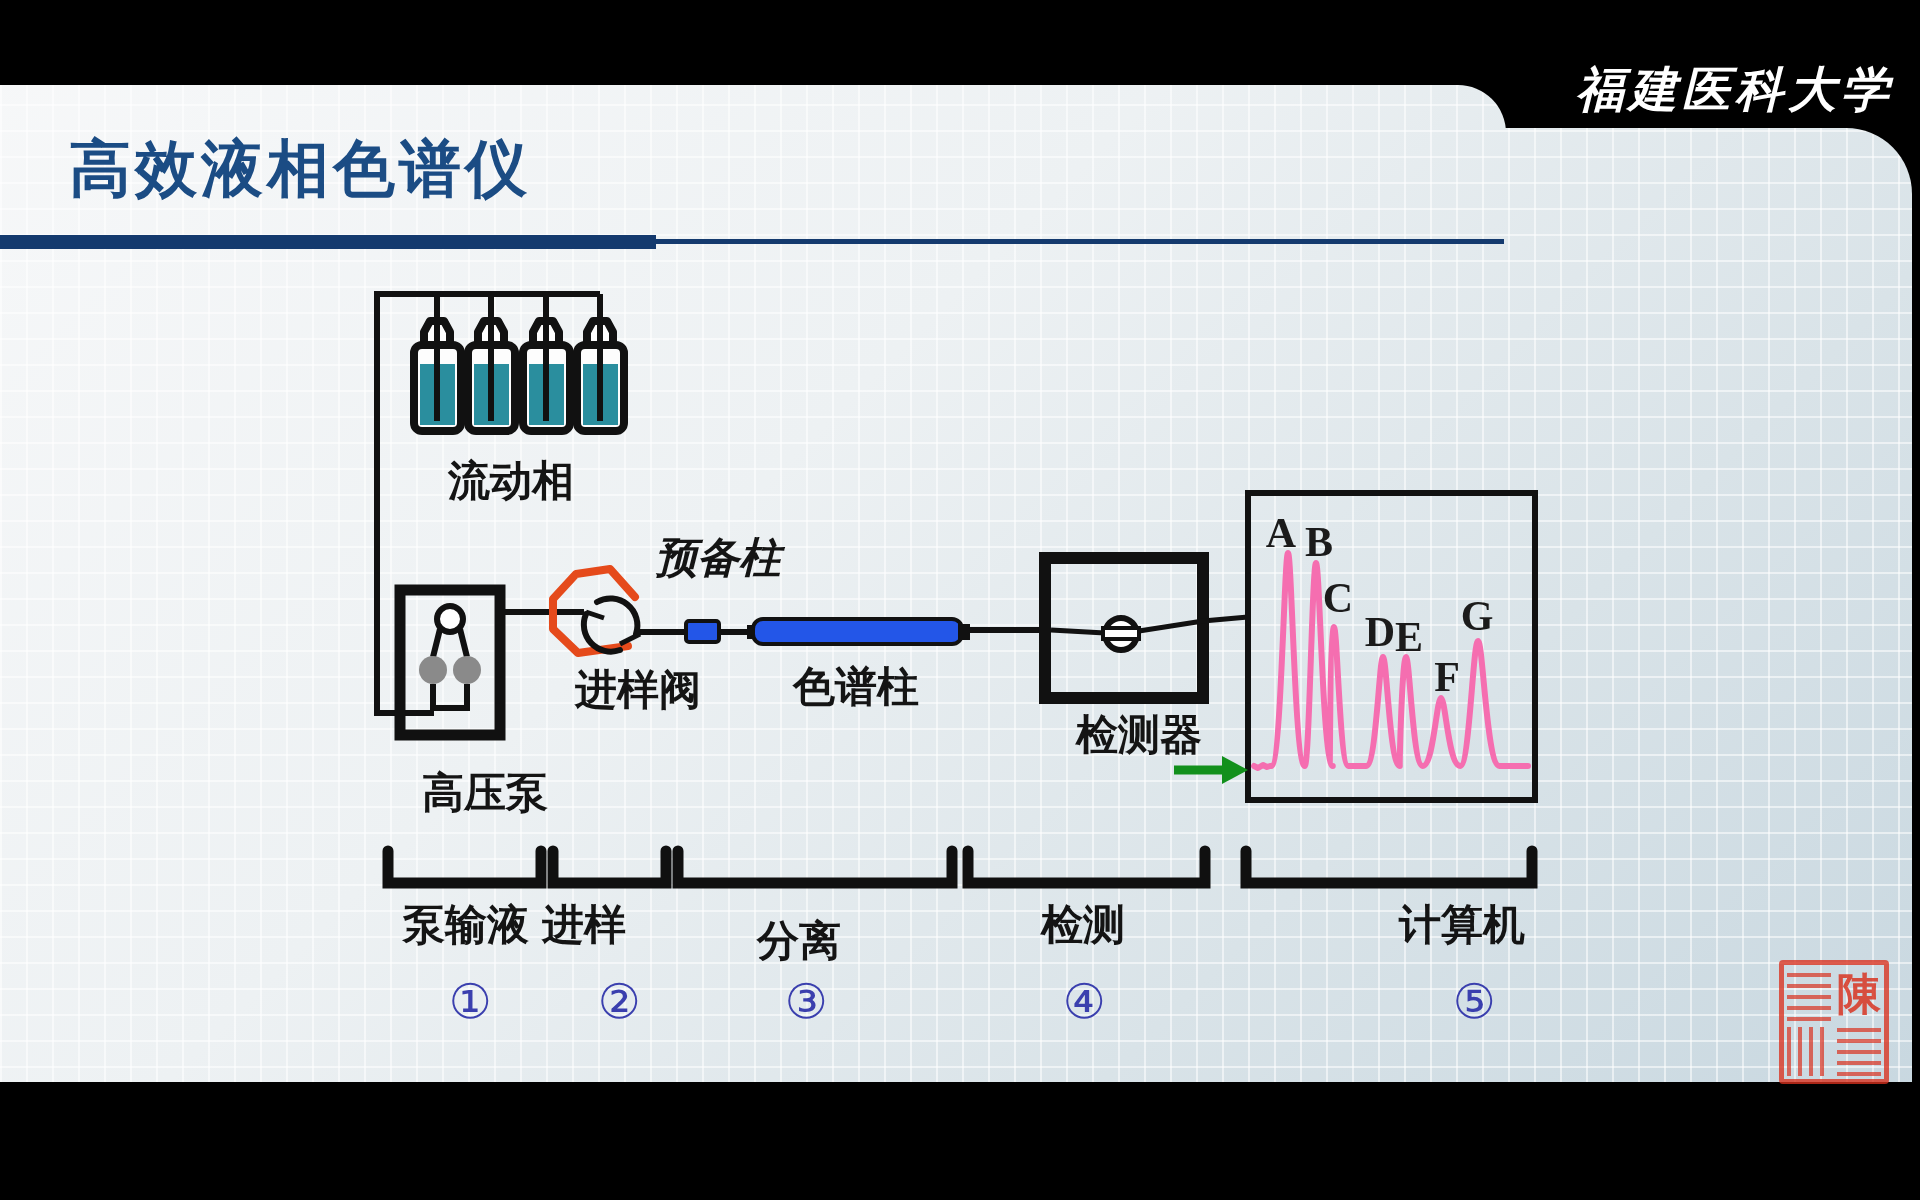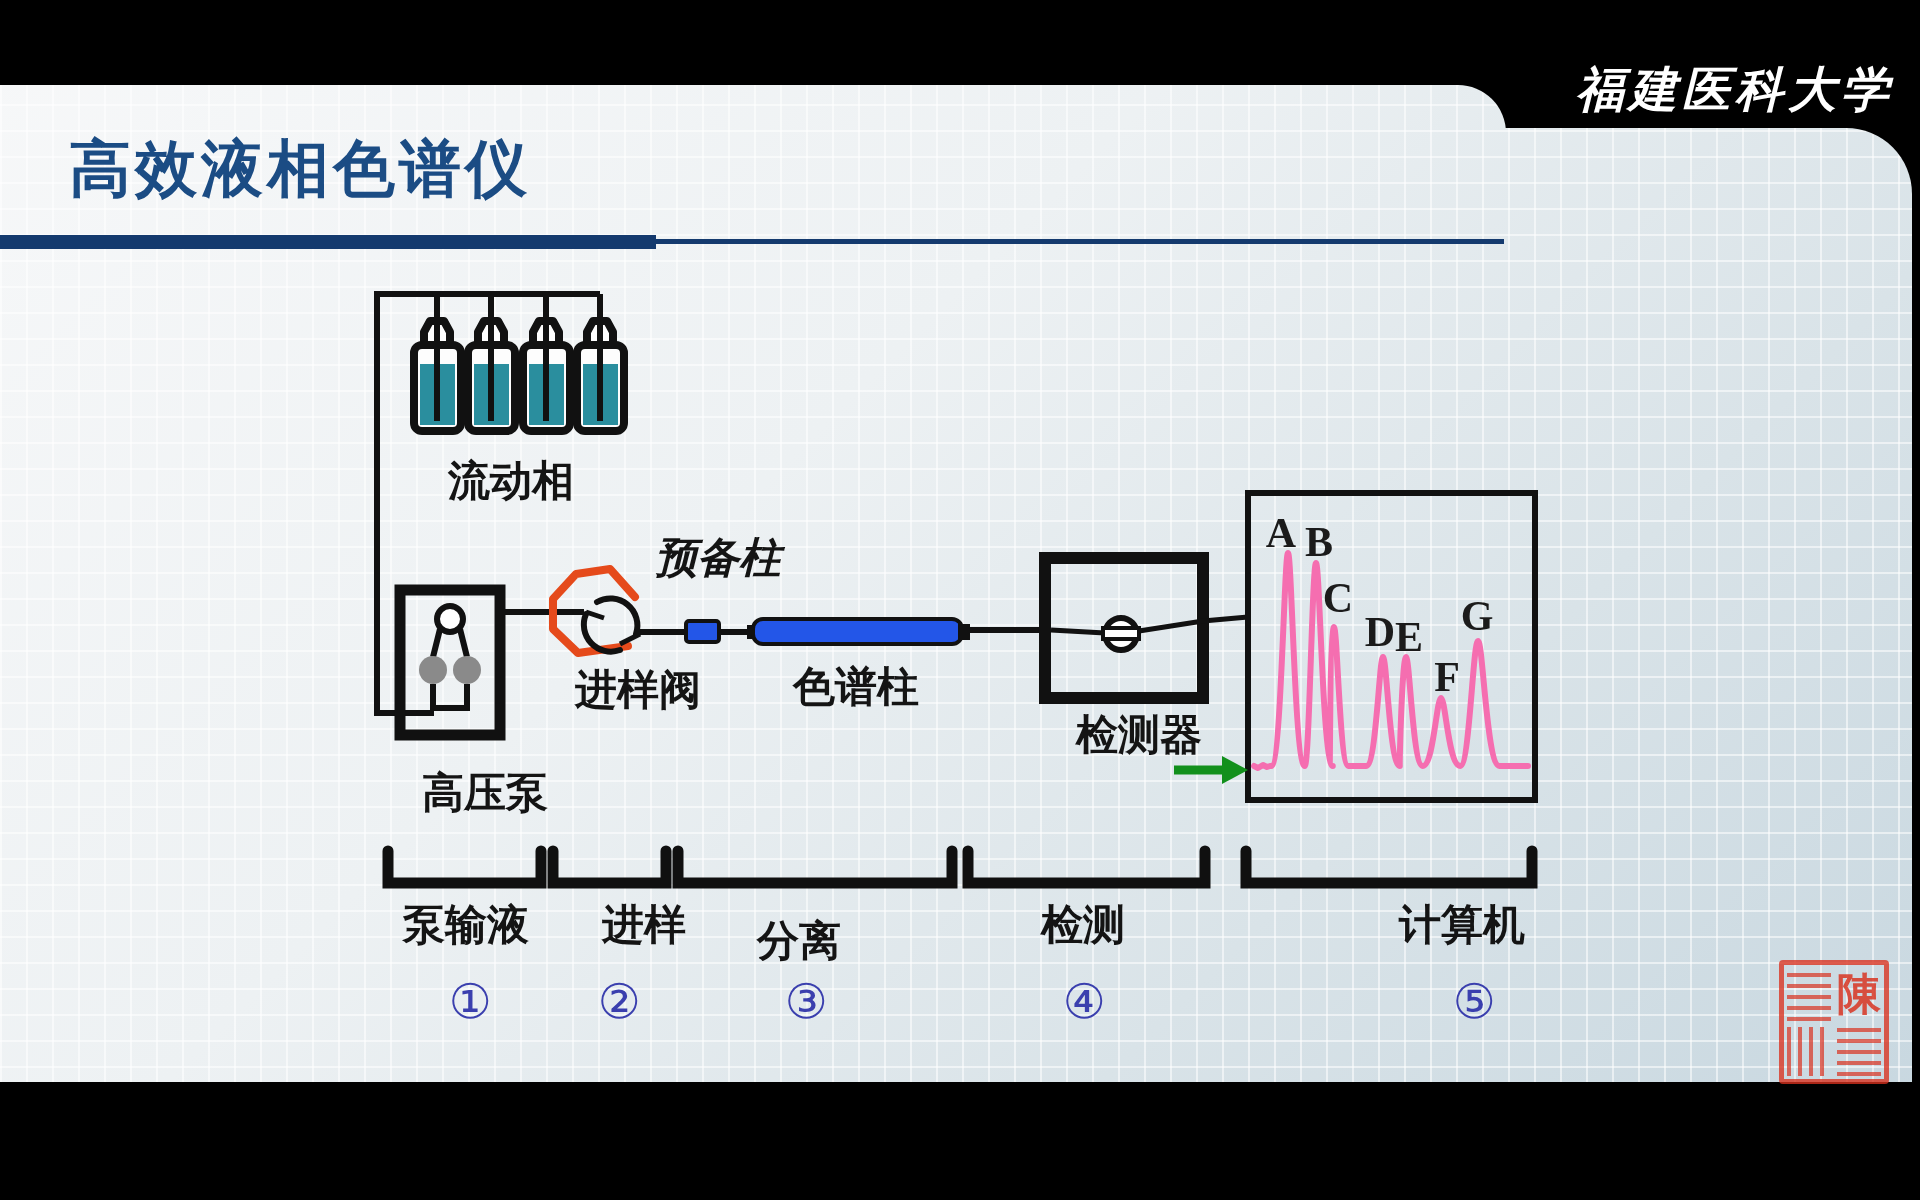--- a/index.html
+++ b/index.html
@@ -140,21 +140,21 @@
   </svg>
 
   <div class="lbl" style="left:511px;top:481px;">流动相</div>
   <div class="lbl" style="left:458px;top:793px;margin-left:27px;">高压泵</div>
   <div class="lbl" style="left:718px;top:558px;font-style:italic;">预备柱</div>
   <div class="lbl" style="left:638px;top:690px;">进样阀</div>
   <div class="lbl" style="left:856px;top:687px;">色谱柱</div>
   <div class="lbl" style="left:1127px;top:735px;margin-left:12px;">检测器</div>
 
   <div class="lbl" style="left:466px;top:925px;">泵输液</div>
-  <div class="lbl" style="left:644px;top:925px;">进样</div>
+  <div class="lbl" style="left:584px;top:925px;">进样</div>
   <div class="lbl" style="left:799px;top:925px;margin-top:16px;">分离</div>
   <div class="lbl" style="left:1083px;top:925px;">检测</div>
   <div class="lbl" style="left:1462px;top:925px;">计算机</div>
 
   <div class="num" style="left:470px;top:1001px;">①</div>
   <div class="num" style="left:619px;top:1001px;">②</div>
   <div class="num" style="left:806px;top:1001px;">③</div>
   <div class="num" style="left:1084px;top:1001px;">④</div>
   <div class="num" style="left:1474px;top:1001px;">⑤</div>
 

